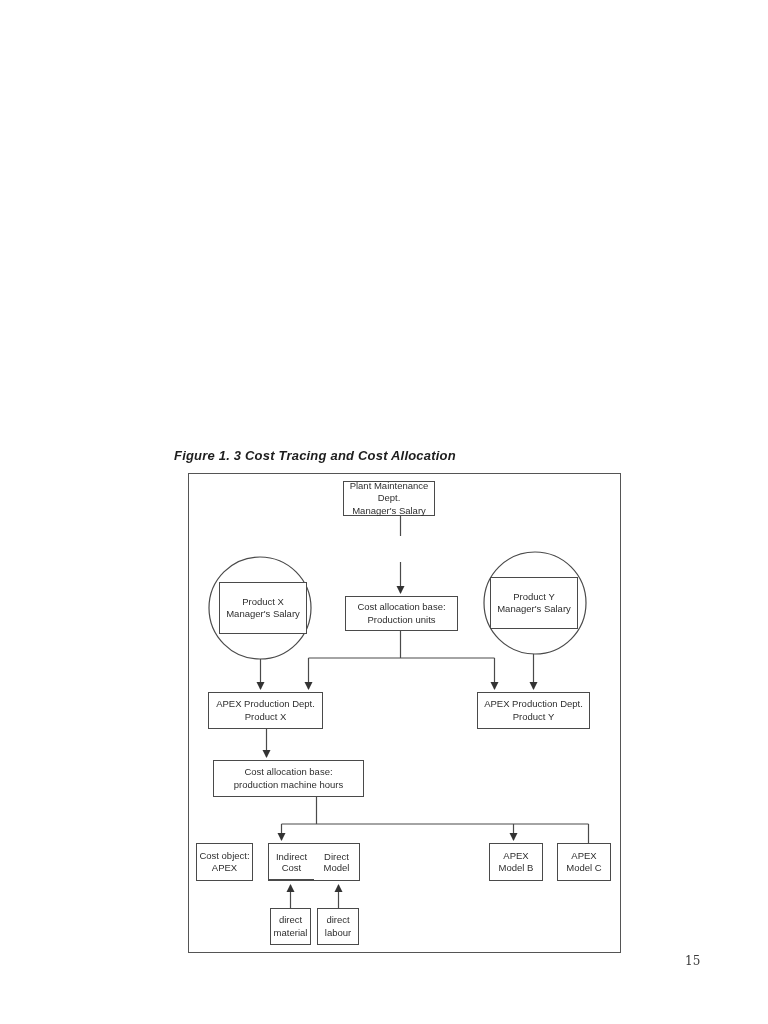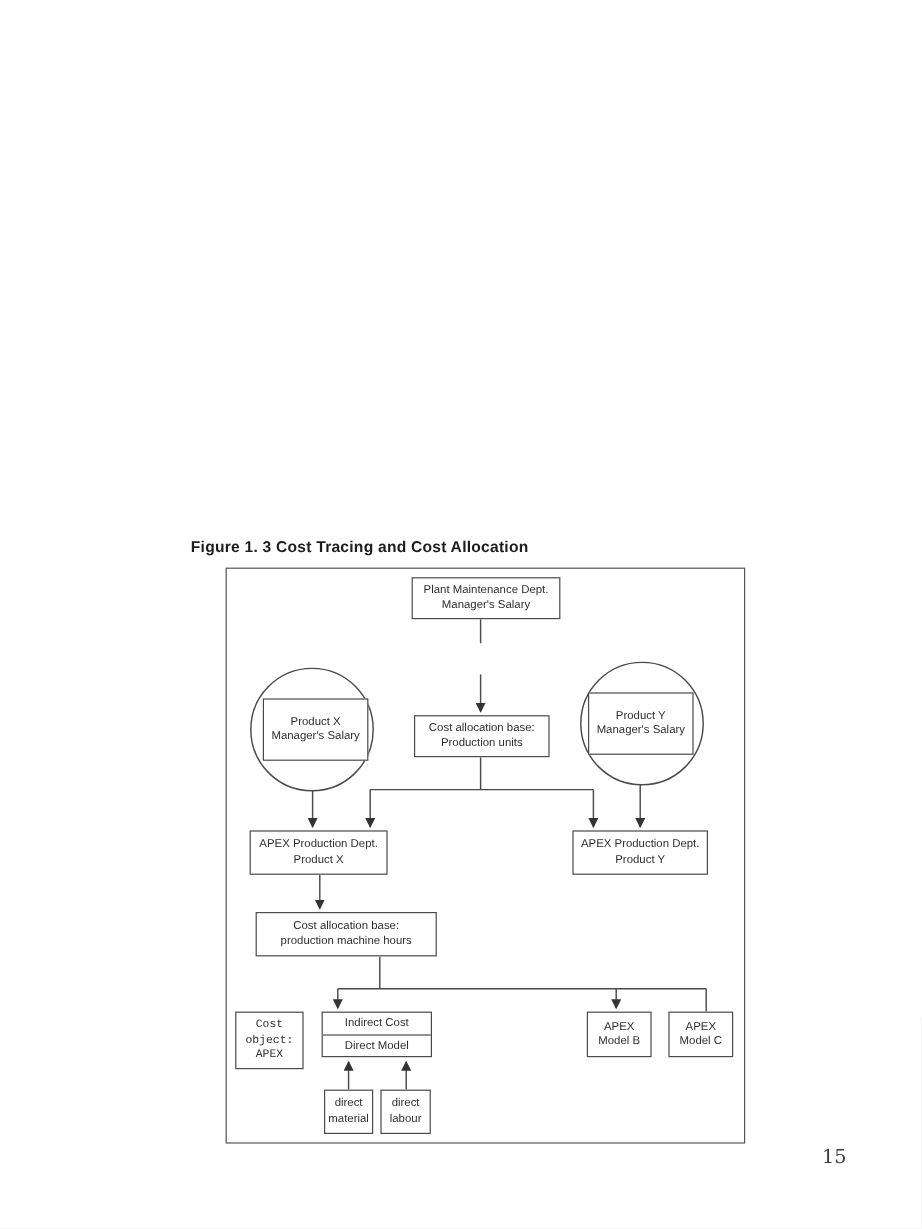--- a/index.html
+++ b/index.html
@@ -13,26 +13,27 @@
     position:relative;
     width:768px;height:1024px;
     background:var(--paper);
     margin:0 auto;
     overflow:hidden;
     font-family:"Liberation Sans", sans-serif;
     color:var(--ink);
   }
   .fig-title{
     position:absolute;
-    left:159px;top:448px;
+    left:174px;top:448px;
     font-size:13px;
     font-weight:bold;
     letter-spacing:.2px;
     color:#1d1d1d;
     white-space:nowrap;
+    font-style:italic;
   }
   .frame{
     position:absolute;
     left:188px;top:473px;width:433px;height:480px;
     border:1px solid #555;
   }
   .connector-layer{
     position:absolute;left:0;top:0;width:768px;height:1024px;
     z-index:1;
   }
@@ -45,36 +46,36 @@
     font-size:9.5px;
     line-height:1.3;
     white-space:pre-line;
     color:var(--ink);
     z-index:2;
   }
   .stack{
     position:absolute;
     border:1px solid var(--line);
     background:var(--paper);
-    display:flex;flex-direction:column;
+    display:flex;flex-direction:row;
     font-size:9.5px;
     color:var(--ink);
     z-index:2;
   }
   .stack .cell{
     flex:1;
     display:flex;align-items:center;justify-content:center;
     text-align:center;
   }
   .stack .cell:first-child{border-bottom:1px solid var(--line);}
   .page-number{
     position:absolute;
     left:685px;top:954px;
     font-family:"DejaVu Serif", serif;
-    font-size:16px;
+    font-size:12px;
     color:#3a3a3a;
   }
 </style>
 </head>
 <body>
 
 <div class="page">
 
   <div class="fig-title">Figure 1. 3  Cost Tracing and Cost Allocation</div>
 
@@ -107,21 +108,21 @@
       <path d="M316.5,797 L316.5,824 M281.5,824 L588.5,824"></path>
       <line x1="281.5" y1="824" x2="281.5" y2="840" marker-end="url(#arrow)"></line>
       <line x1="513.5" y1="824" x2="513.5" y2="840" marker-end="url(#arrow)"></line>
       <path d="M588.5,824 L588.5,843"></path>
 
       <line x1="290.5" y1="908" x2="290.5" y2="885" marker-end="url(#arrow)"></line>
       <line x1="338.5" y1="908" x2="338.5" y2="885" marker-end="url(#arrow)"></line>
     </g>
   </svg>
 
-  <div class="node" style="left:343px;top:481px;width:124px;height:35px;">Plant Maintenance Dept.
+  <div class="node" style="left:343px;top:481px;width:92px;height:35px;">Plant Maintenance Dept.
 Manager's Salary</div>
 
 
   <div class="node" style="left:345px;top:596px;width:113px;height:35px;">Cost allocation base:
 Production units</div>
 
   <div class="node" style="left:219px;top:582px;width:88px;height:52px;">Product X
 Manager's Salary</div>
 
   <div class="node" style="left:490px;top:577px;width:88px;height:52px;">Product Y
@@ -129,21 +130,21 @@
 
   <div class="node" style="left:208px;top:692px;width:115px;height:37px;">APEX Production Dept.
 Product X</div>
 
   <div class="node" style="left:477px;top:692px;width:113px;height:37px;">APEX Production Dept.
 Product Y</div>
 
   <div class="node" style="left:213px;top:760px;width:151px;height:37px;">Cost allocation base:
 production machine hours</div>
 
-  <div class="node" style="left:196px;top:843px;width:57px;height:48px;font-family:Liberation Mono, monospace;">Cost object:
+  <div class="node" style="left:196px;top:843px;width:57px;height:38px;">Cost object:
 APEX</div>
 
   <div class="stack" style="left:268px;top:843px;width:92px;height:38px;">
     <div class="cell">Indirect Cost</div>
     <div class="cell">Direct Model</div>
   </div>
 
   <div class="node" style="left:489px;top:843px;width:54px;height:38px;">APEX
 Model B</div>
 

